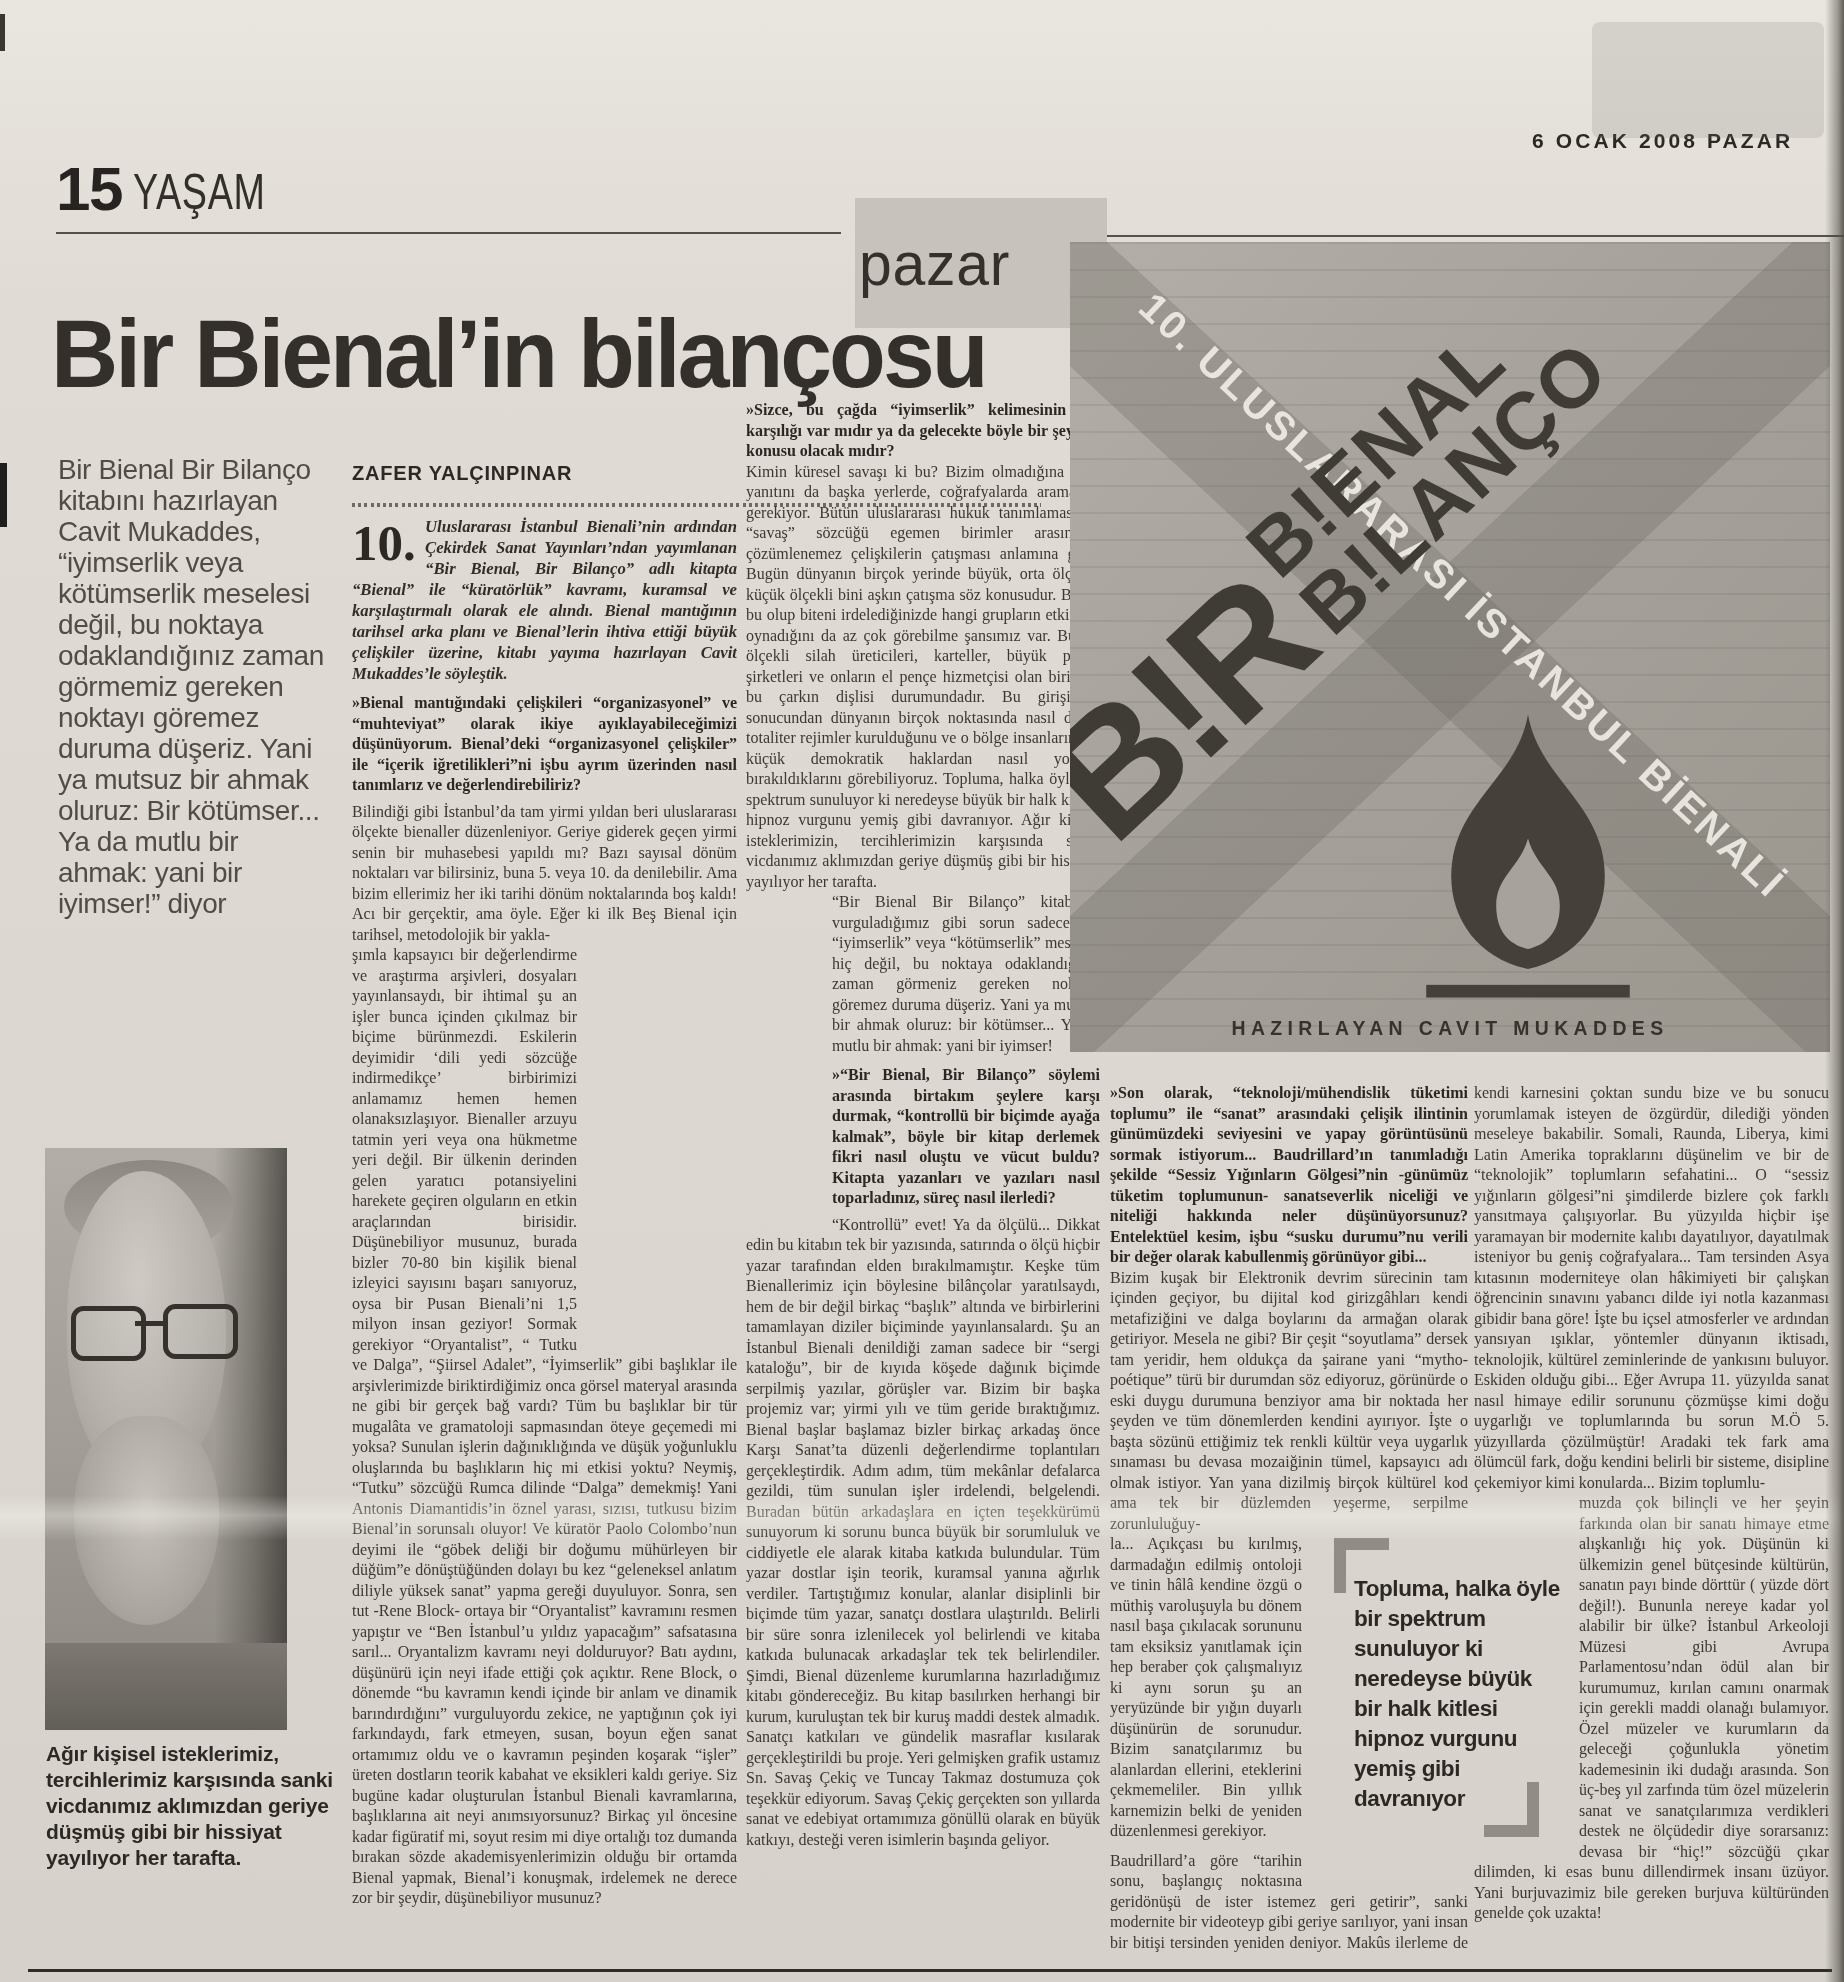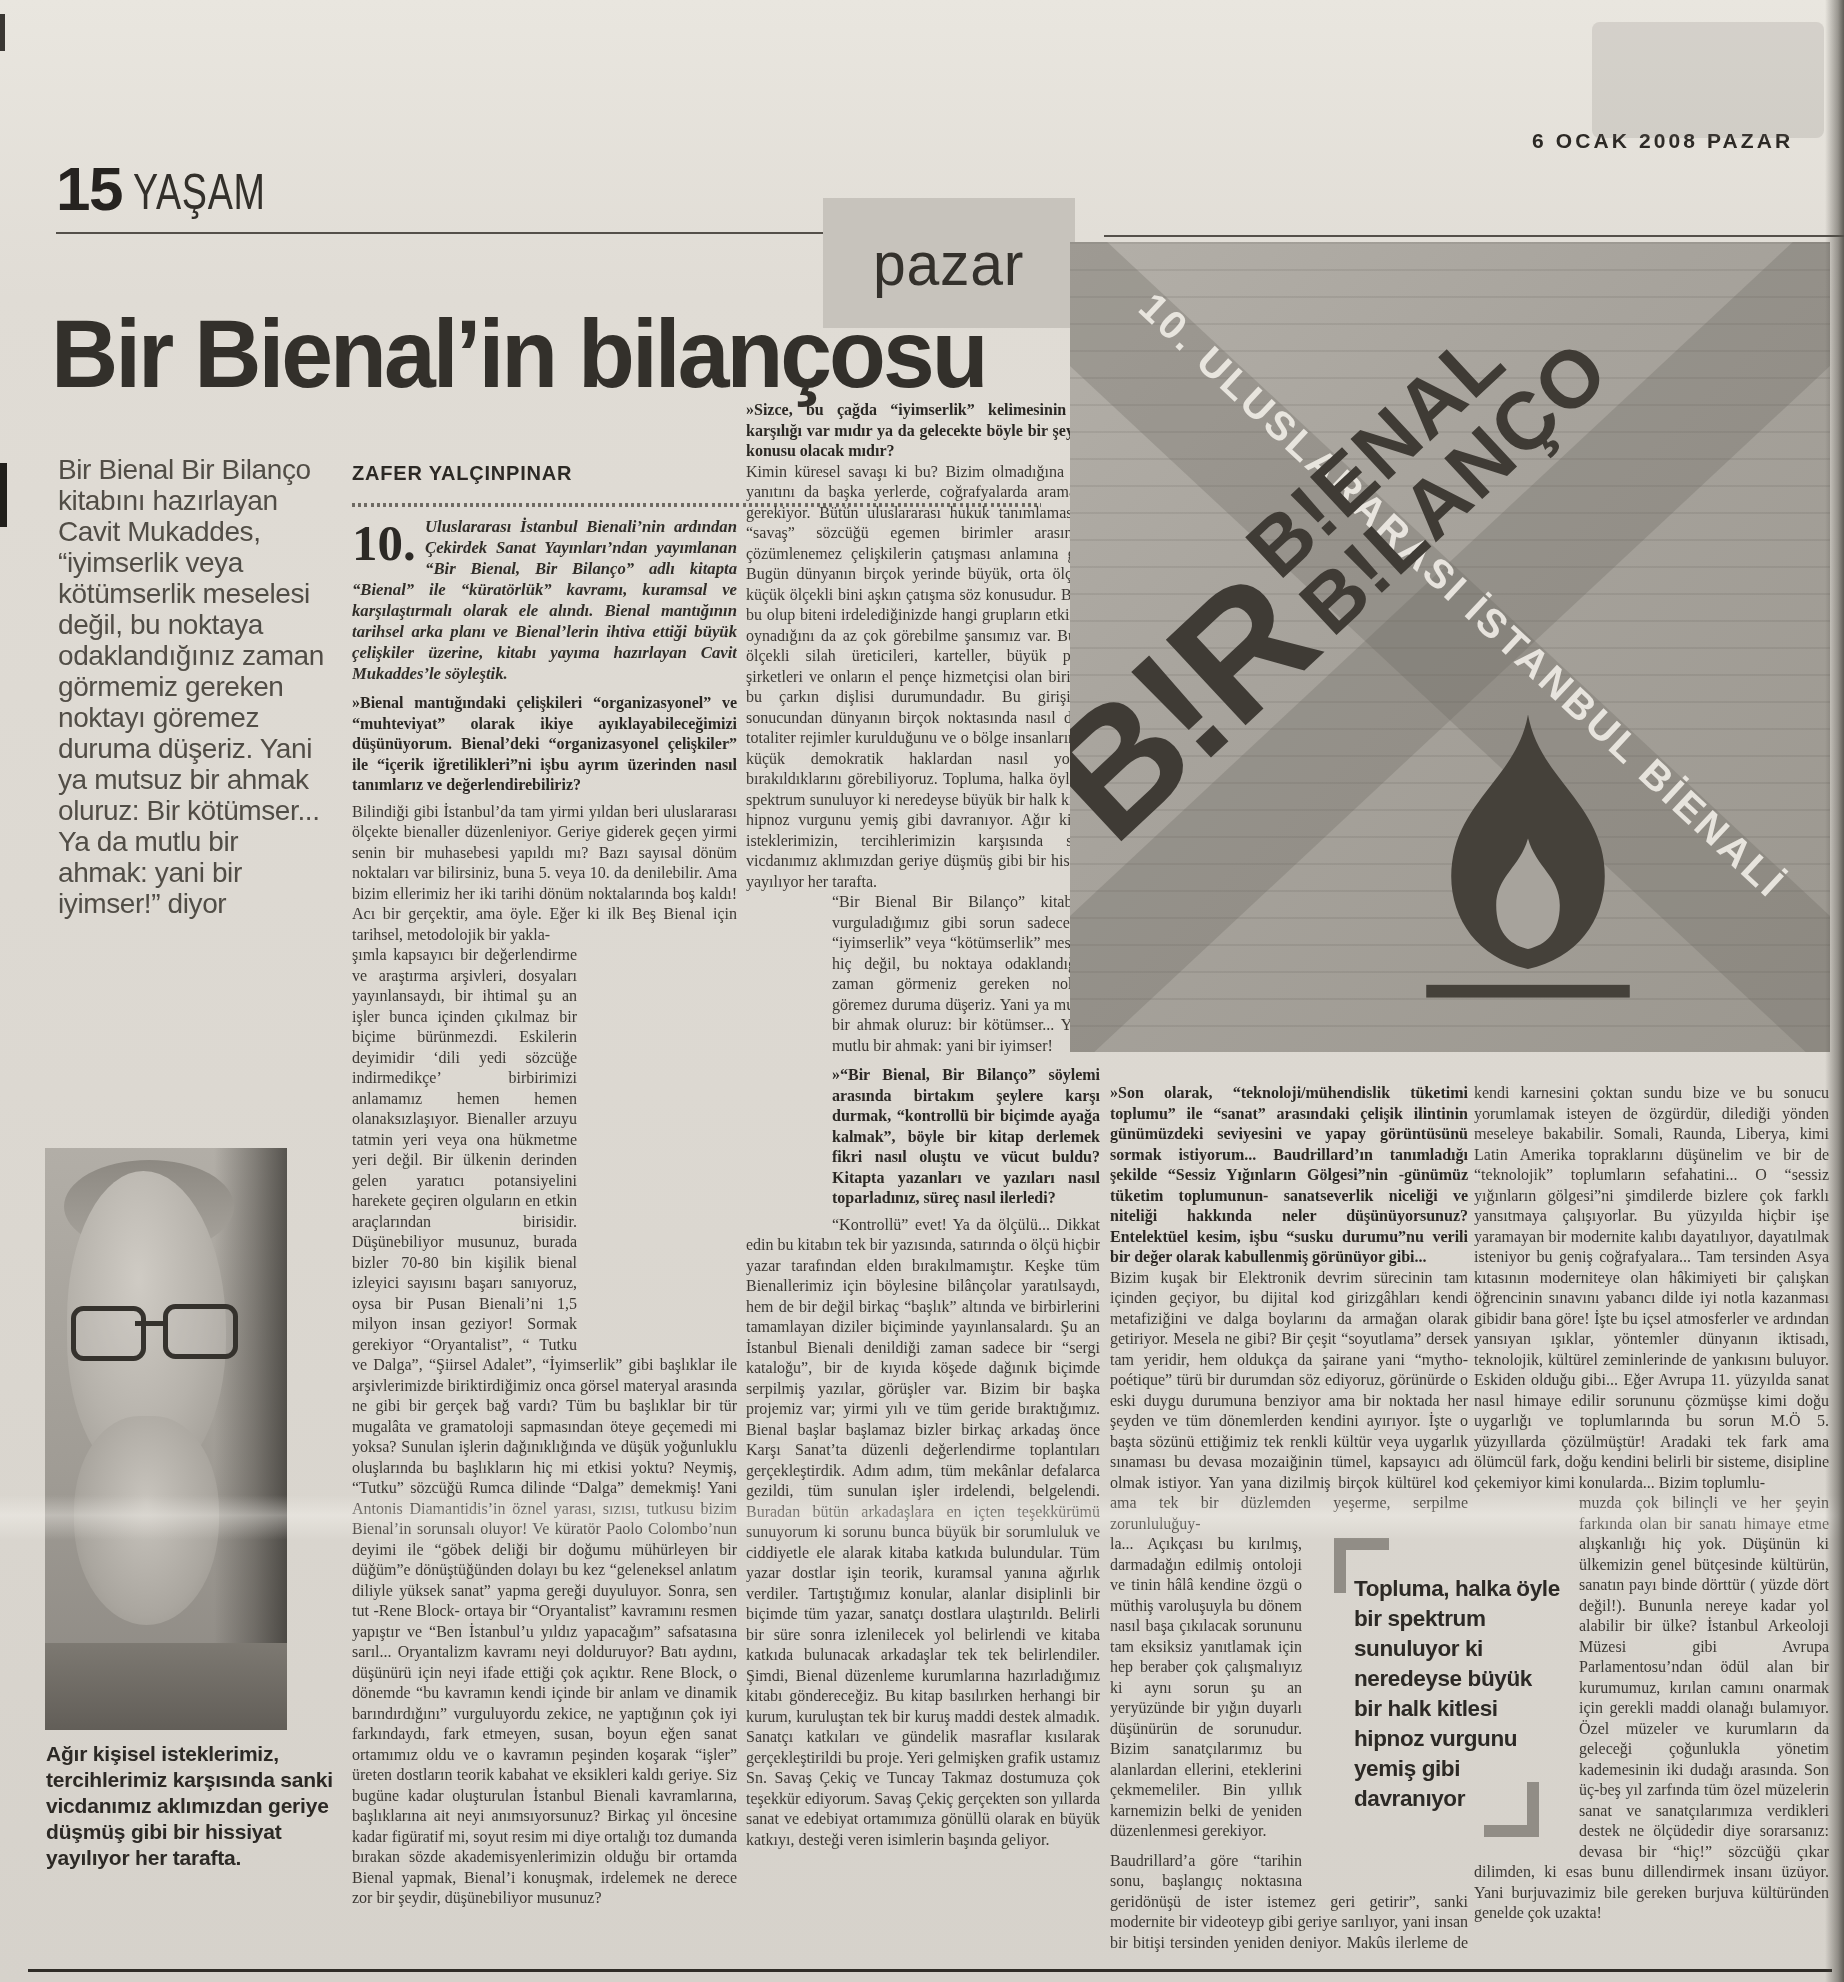--- a/index.html
+++ b/index.html
@@ -16,21 +16,21 @@
   .secname { font-weight:400; font-size:46px; color:#33302b; letter-spacing:0.8px; margin-left:11px; transform:scaleX(0.82) scaleY(1.08); display:inline-block; transform-origin:left bottom; }
   .rule-l { left:56px; top:232px; width:785px; height:2.3px; background:#54504a; }
   .rule-r { left:1104px; top:235px; width:740px; height:2.3px; background:#54504a; }
 
   .logo { left:849px; top:96px; width:252px; height:99px; border-bottom:7.7px solid #14120f;
           display:flex; align-items:flex-end; justify-content:center; z-index:4;}
   .logo::before { content:""; position:absolute; left:-1.5px; bottom:-7.7px; width:7.7px; height:33px; background:#14120f; }
   .logo::after  { content:""; position:absolute; right:-1.5px; bottom:-7.7px; width:7.7px; height:40px; background:#14120f; }
   .lg-bir { font-family:"Liberation Serif",serif; font-weight:700; font-size:68px; line-height:0.95; font-variant:small-caps; letter-spacing:1.5px; color:#14120f; }
   .lg-gun { font-family:"Liberation Sans",sans-serif; font-weight:700; font-size:71px; line-height:0.9; letter-spacing:-1.5px; color:#14120f; }
-  .pazar-box { left:823px; top:198px; width:252px; height:130px; background:#c7c3bc; display:flex; align-items:center; justify-content:center; }
+  .pazar-box { left:855px; top:198px; width:252px; height:130px; background:#c7c3bc; display:flex; align-items:center; }
   .pazar { font-family:"Liberation Sans",sans-serif; font-weight:400; font-size:62px; color:#34312c; letter-spacing:0.8px; transform:scaleX(0.95); }
   .email { left:1121px; top:246px; font:700 18px "Liberation Sans",sans-serif; color:#3a3733; letter-spacing:0.4px; }
   .date  { left:1532px; top:129px; font:700 21px "Liberation Sans",sans-serif; color:#2c2925; letter-spacing:3.1px; }
 
   
   .headline { left:51px; top:240px; width:1162px; font:700 96px/1.05 "Liberation Sans",sans-serif;
               letter-spacing:-3.1px; color:#33302b; transform:scaleX(0.97); transform-origin:left top; z-index:5; white-space:nowrap; }
 
   
   .lead-quote { left:58px; top:454px; width:269px; font:400 28px/31px "Liberation Sans",sans-serif; color:#514d46; letter-spacing:-0.4px; }
@@ -190,20 +190,21 @@
       <span class="cv-two">
         <span>B!ENAL</span>
         <span>B!LANÇO</span>
       </span>
     </div>
     <svg class="cv-flame" viewBox="0 0 360 400" xmlns="http://www.w3.org/2000/svg">
       <path fill="#45413a" d="M180 12 C168 82 106 114 88 180 C70 250 106 316 180 332 C254 316 290 250 272 180 C254 114 192 82 180 12 Z"></path>
       <path fill="#a7a39c" d="M180 168 C170 204 140 216 140 252 C140 287 158 302 180 307 C202 302 220 287 220 252 C220 216 190 204 180 168 Z"></path>
       <rect fill="#45413a" x="52" y="352" width="256" height="16"></rect>
     </svg>
+    <div class="cv-credit">HAZIRLAYAN CAVIT MUKADDES</div>
   </div>
 
   <div class="abs ghost-tr"></div>
   <div class="abs crease-h"></div>
   <div class="abs right-edge"></div>
   <div class="abs bottom-rule"></div>
   <div class="abs edge-mark1"></div>
   <div class="abs edge-mark2"></div>
 
 </div>

